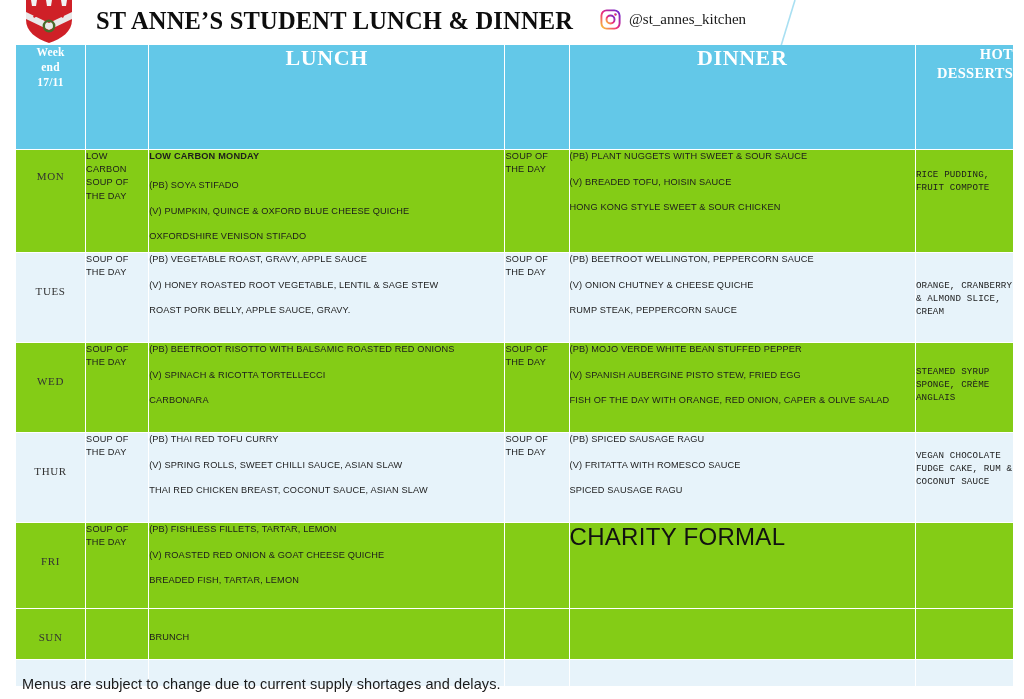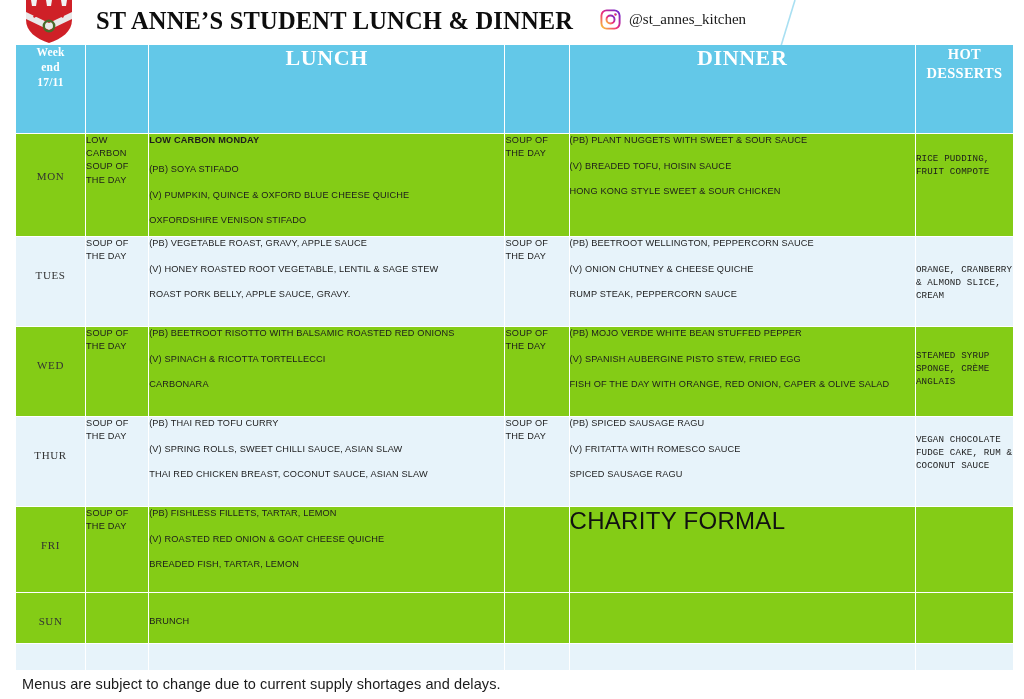--- a/index.html
+++ b/index.html
@@ -77,21 +77,21 @@
   .c-day    { width: 69px; }
   .c-soupL  { width: 62px; }
   .c-lunch  { width: 355px; }
   .c-soupD  { width: 63px; }
   .c-dinner { width: 345px; }
   .c-dess   { width: 97px; }
 
   
   .hdr {
     background: #63c8e8;
-    height: 88px;
+    height: 104px;
     color: #ffffff;
     font-family: "Liberation Serif", serif;
     font-weight: bold;
     vertical-align: top;
   }
   .hdr-weekend {
     font-size: 11.5px;
     line-height: 15px;
     text-align: center;
     padding-top: 12px;
@@ -99,21 +99,21 @@
   }
   .hdr-big {
     font-size: 22px;
     text-align: center;
     padding-top: 13px;
     letter-spacing: 0.6px;
   }
   .hdr-dess {
     font-size: 14.5px;
     line-height: 19px;
-    text-align: center;
+    text-align: right;
     padding: 10px 0 0 10px;
     letter-spacing: 0.3px;
   }
 
   
   .row-a td { background: #84cc16; }
   .row-b td { background: #e7f3fa; }
 
   .day-cell {
     font-family: "Liberation Serif", serif;
@@ -240,21 +240,21 @@
       <th class="hdr hdr-big">LUNCH</th>
       <th class="hdr"></th>
       <th class="hdr hdr-big">DINNER</th>
       <th class="hdr hdr-dess">HOT DESSERTS</th>
     </tr>
   </thead>
 
   <tbody>
 
     <tr class="row-a" style="height:102px">
-      <td class="day-cell" style="padding-top:36px">MON</td>
+      <td class="day-cell" style="padding-top:20px">MON</td>
       <td class="soup-cell">LOW CARBON SOUP OF THE DAY</td>
       <td class="menu-cell">
         <div class="banner">LOW CARBON MONDAY</div>
         <div class="line">(PB) SOYA STIFADO</div>
         <div class="line">(V) PUMPKIN, QUINCE &amp; OXFORD BLUE CHEESE QUICHE</div>
         <div class="line">OXFORDSHIRE VENISON STIFADO</div>
       </td>
       <td class="soup-cell">SOUP OF THE DAY</td>
       <td class="menu-cell">
         <div class="line">(PB) PLANT NUGGETS WITH SWEET &amp; SOUR SAUCE</div>

